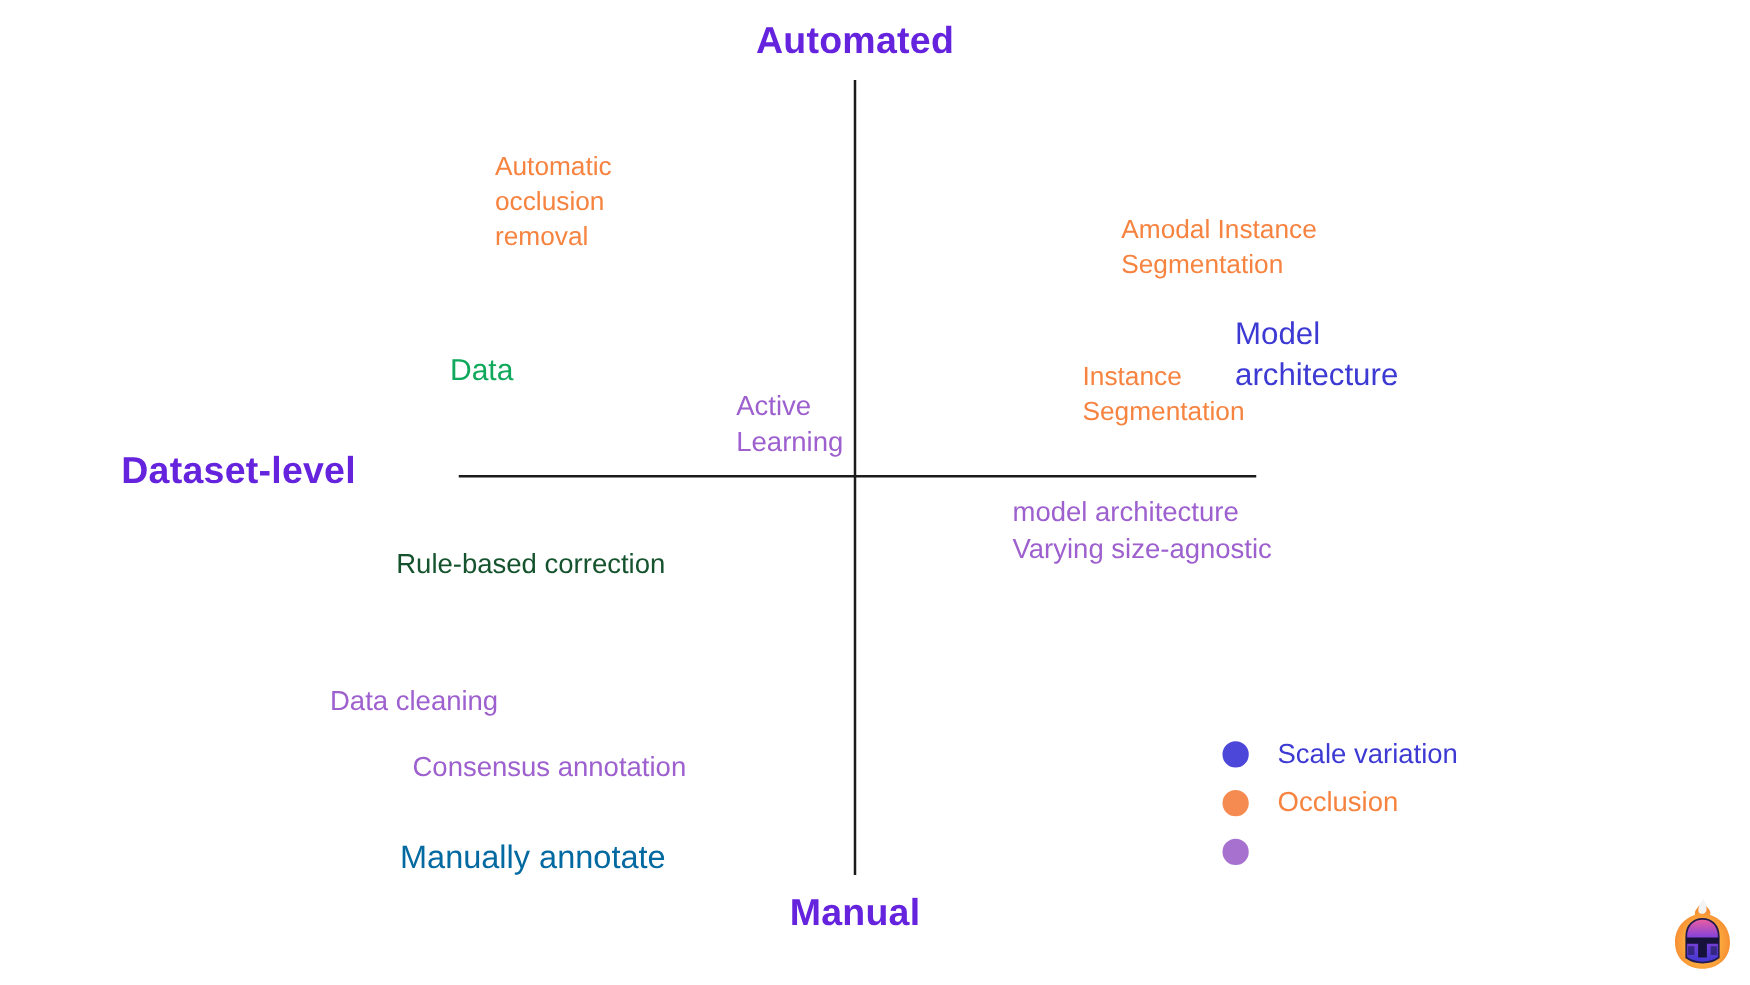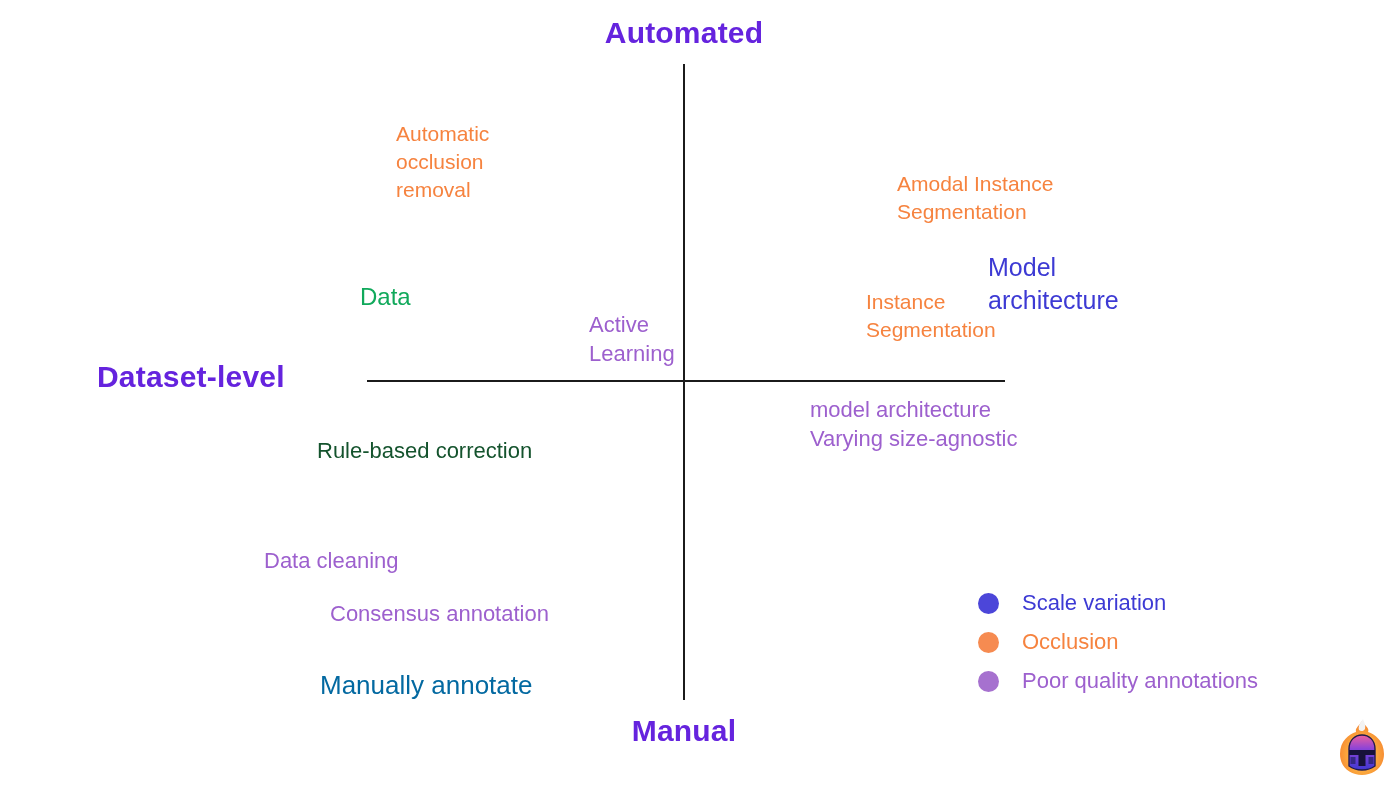--- a/index.html
+++ b/index.html
@@ -121,21 +121,20 @@
       <div class="legend-row">
         <span class="dot" style="background: rgb(76, 70, 217);"></span>
         <span class="legend-label" style="color: rgb(61, 58, 212);">Scale variation</span>
       </div>
       <div class="legend-row">
         <span class="dot" style="background: rgb(246, 139, 81);"></span>
         <span class="legend-label" style="color: rgb(246, 131, 63);">Occlusion</span>
       </div>
       <div class="legend-row">
         <span class="dot" style="background: rgb(166, 113, 207);"></span>
-        <span class="legend-label" style="color: rgb(157, 96, 206);">Poor quality annotations</span>
       </div>
     </div>
 
   <div class="logo">
     <svg width="56" height="60" viewBox="0 0 56 60">
       <defs>
         <radialGradient id="flameG" cx="50%" cy="62%" r="58%">
           <stop offset="0%" stop-color="#ffd971"></stop>
           <stop offset="55%" stop-color="#fbaa3e"></stop>
           <stop offset="100%" stop-color="#f5822f"></stop>

